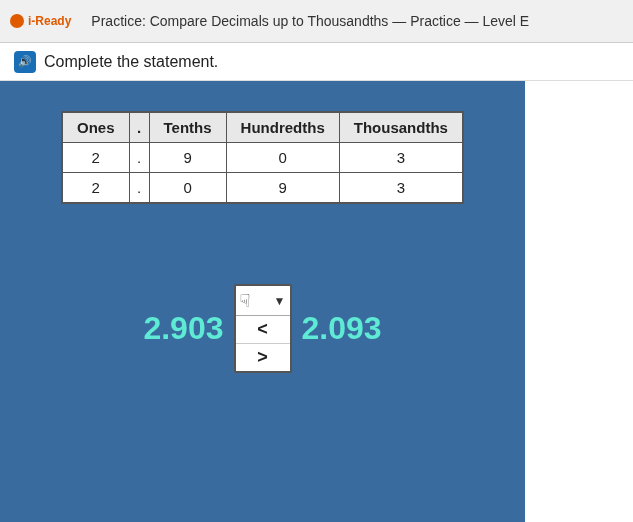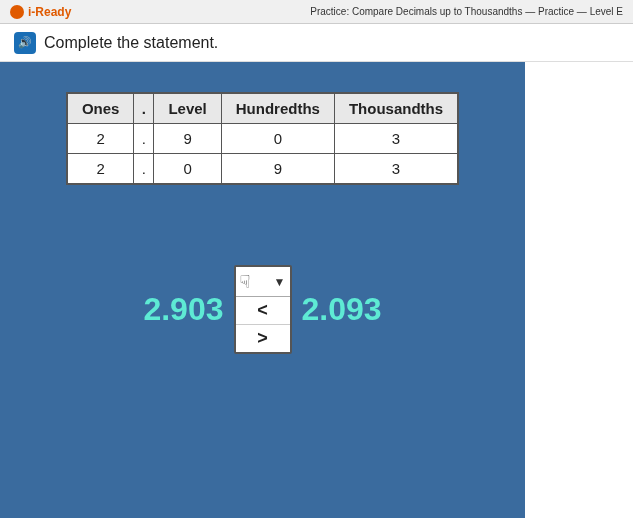--- a/index.html
+++ b/index.html
@@ -12,21 +12,21 @@
       background: #fff;
     }
 
     
     .top-bar {
       display: flex;
       align-items: center;
       background: #f0f0f0;
       border-bottom: 1px solid #ccc;
       padding: 4px 10px;
-      height: 24px;
+      height: 43px;
       font-size: 12px;
       color: #333;
     }
 
     .top-bar .brand {
       display: flex;
       align-items: center;
       gap: 4px;
       font-weight: bold;
       color: #e05a00;
@@ -36,22 +36,22 @@
     .top-bar .brand-icon {
       width: 14px;
       height: 14px;
       background: #e05a00;
       border-radius: 50%;
       display: inline-block;
     }
 
     .top-bar .title {
       flex: 1;
-      text-align: right;
-      font-size: 10px;
+      text-align: left;
+      font-size: 14px;
       color: #333;
     }
 
     
     .instruction-bar {
       display: flex;
       align-items: center;
       background: #fff;
       padding: 8px 14px;
       gap: 8px;
@@ -210,21 +210,21 @@
   <span class="instruction-text">Complete the statement.</span>
 </div>
 
 <div class="main-content">
 
   <table class="decimal-table">
     <thead>
       <tr>
         <th>Ones</th>
         <th class="dot-col">.</th>
-        <th>Level</th>
+        <th>Tenths</th>
         <th>Hundredths</th>
         <th>Thousandths</th>
       </tr>
     </thead>
     <tbody>
       <tr>
         <td>2</td>
         <td class="dot-col">.</td>
         <td>9</td>
         <td>0</td>

